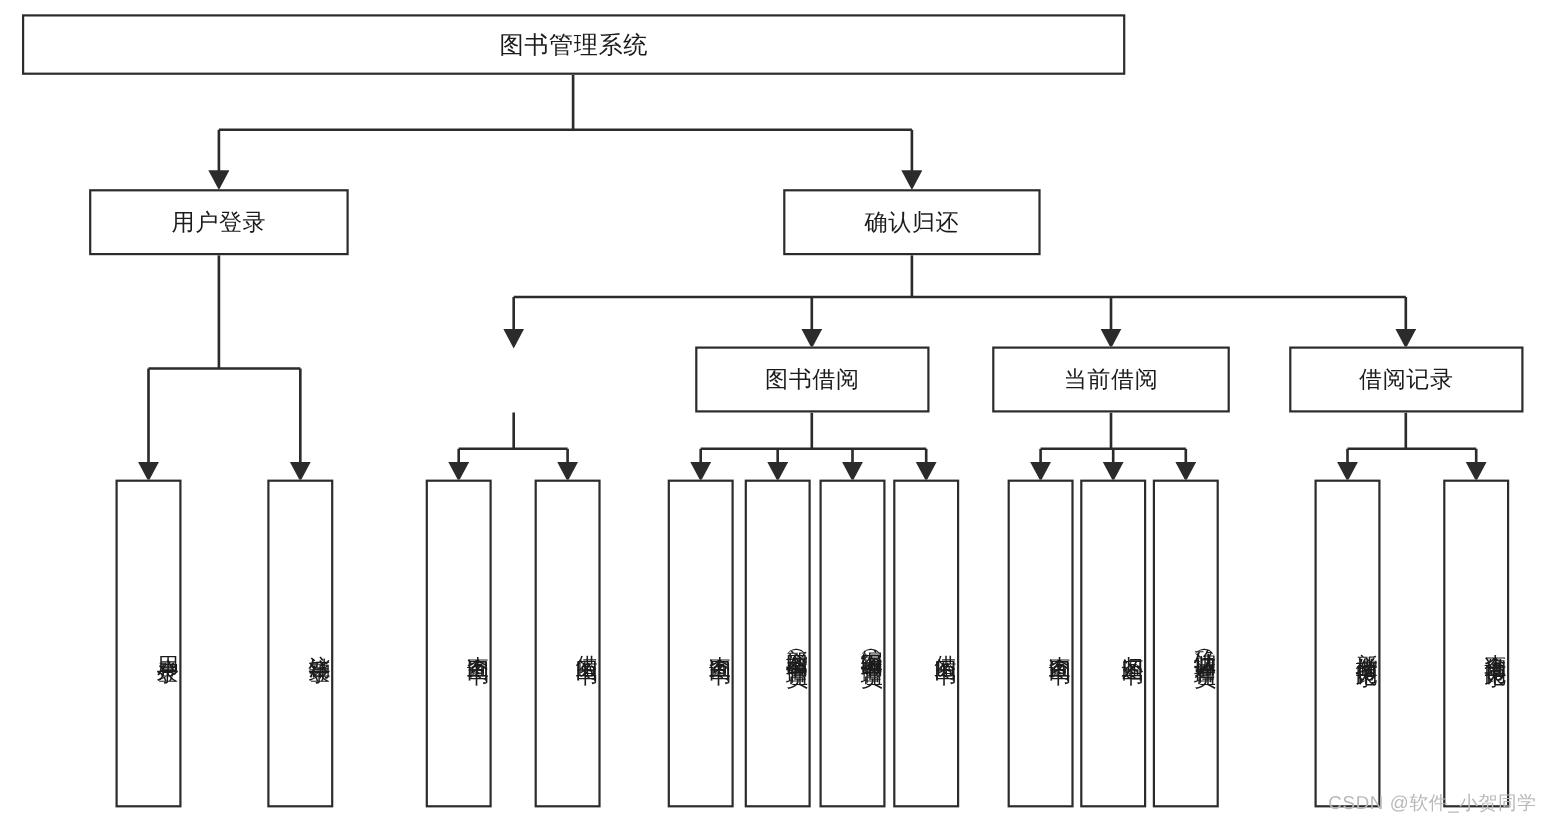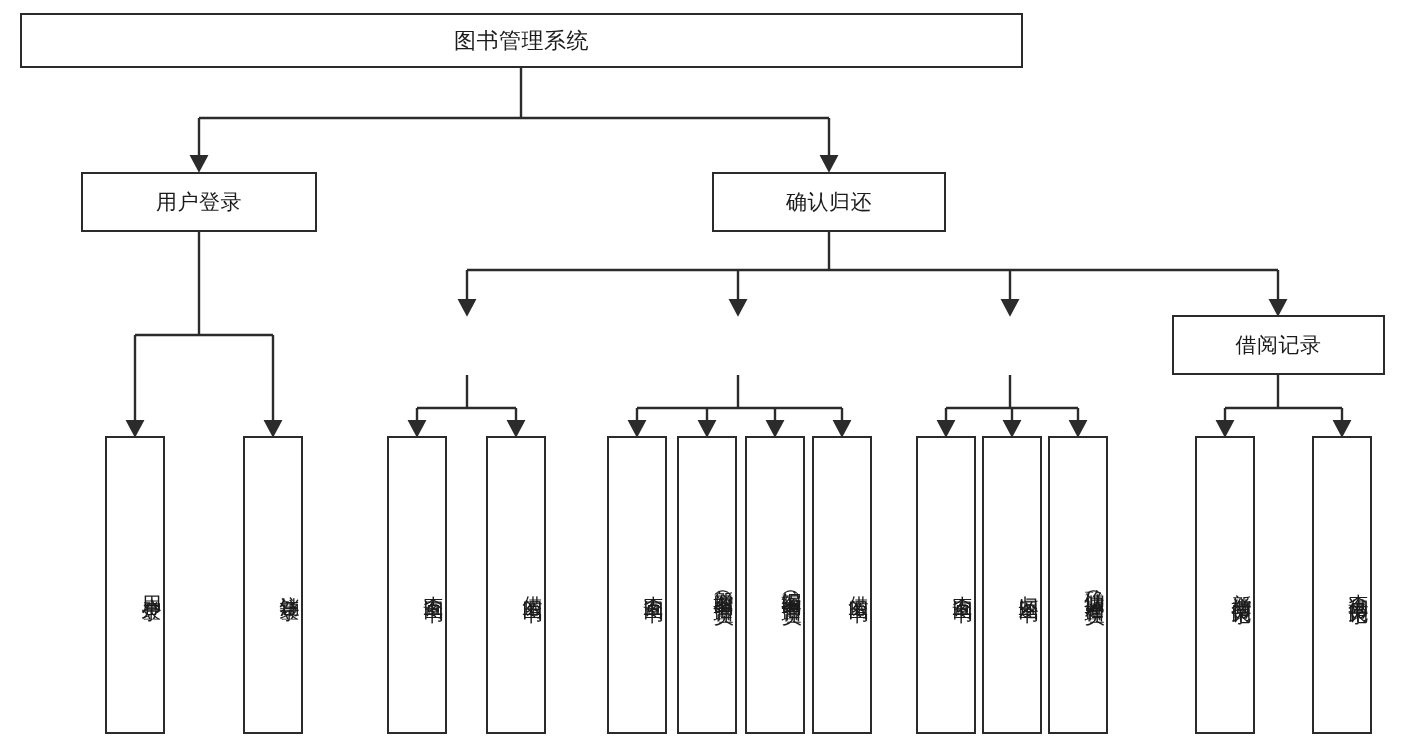--- a/index.html
+++ b/index.html
@@ -127,20 +127,26 @@
     <span>图书管理系统</span>
   </div>
 
   <div class="node h" style="left:81px; top:172px; width:236px; height:60px;">
     <span>用户登录</span>
   </div>
   <div class="node h" style="left:712px; top:172px; width:234px; height:60px;">
     <span>确认归还</span>
   </div>
 
+  <div class="node h" style="left:632px; top:315px; width:213px; height:60px;">
+    <span>图书借阅</span>
+  </div>
+  <div class="node h" style="left:902px; top:315px; width:216px; height:60px;">
+    <span>当前借阅</span>
+  </div>
   <div class="node h" style="left:1172px; top:315px; width:213px; height:60px;">
     <span>借阅记录</span>
   </div>
 
   <div class="node v" style="left:105px; top:436px; width:60px; height:298px;">
     <span class="vlabel">用户登录</span>
   </div>
   <div class="node v" style="left:243px; top:436px; width:60px; height:298px;">
     <span class="vlabel">注销登录</span>
   </div>
@@ -175,14 +181,15 @@
     <span class="vlabel">确认归还（管理员）</span>
   </div>
 
   <div class="node v" style="left:1195px; top:436px; width:60px; height:298px;">
     <span class="vlabel">新增借阅记录</span>
   </div>
   <div class="node v" style="left:1312px; top:436px; width:60px; height:298px;">
     <span class="vlabel">查询借阅记录</span>
   </div>
 
+  <div class="watermark">CSDN @软件_小贺同学</div>
 
 </div>
 
 </body></html>

